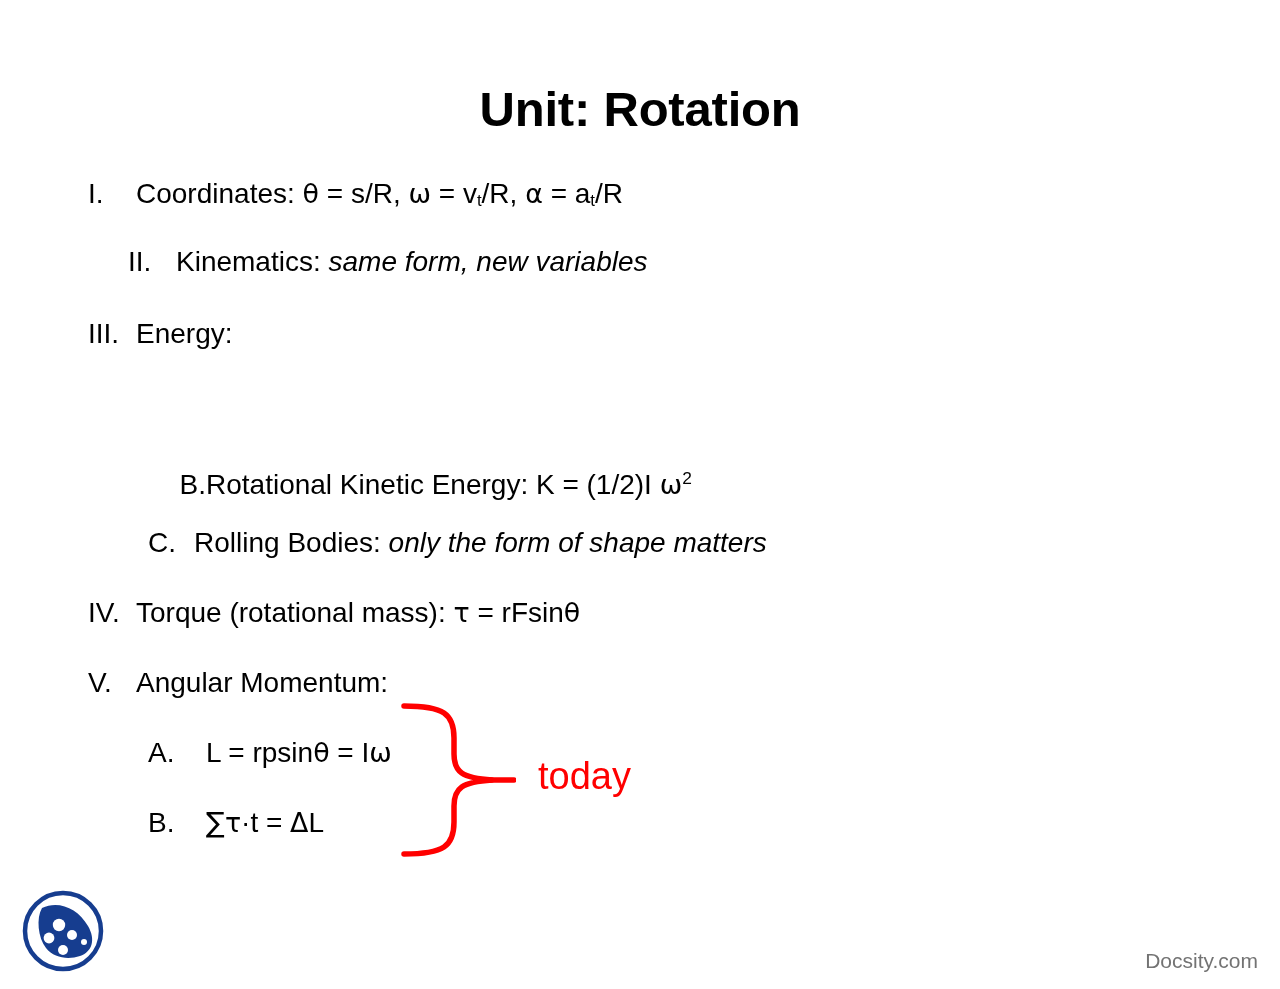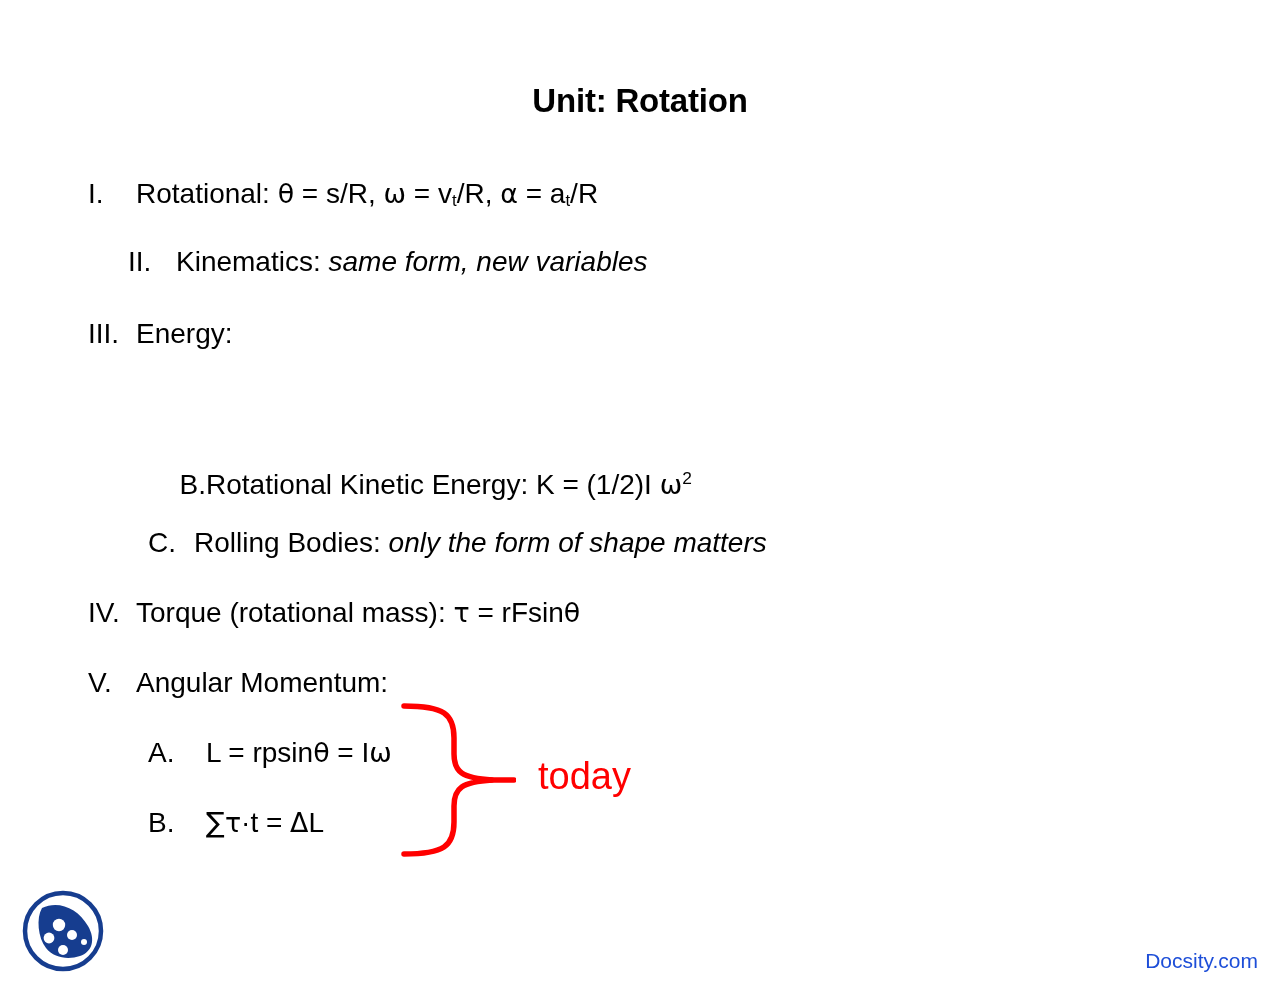--- a/index.html
+++ b/index.html
@@ -23,21 +23,21 @@
     background: #ffffff;
   }
 
   
   .slide-title {
     position: absolute;
     top: 84px;
     left: 0;
     width: 1280px;
     text-align: center;
-    font-size: 33px;
+    font-size: 49px;
     font-weight: bold;
     letter-spacing: -0.2px;
     line-height: 1.05;
     white-space: pre;
   }
 
   
   .row {
     position: absolute;
     white-space: nowrap;
@@ -115,21 +115,21 @@
   }
 </style>
 </head>
 <body>
 
 <div id="slide">
 
   <div class="slide-title">Unit: Rotation</div>
 
   <div class="row lvl1" style="top:180px;">
-    <span class="marker">I.</span><span class="body"><span>Rotational: </span><span class="sym">θ</span><span> = s/R, </span><span class="sym">ω</span><span> = v</span><sub>t</sub><span>/R, </span><span class="sym">α</span><span> = a</span><sub>t</sub><span>/R</span></span>
+    <span class="marker">I.</span><span class="body"><span>Coordinates: </span><span class="sym">θ</span><span> = s/R, </span><span class="sym">ω</span><span> = v</span><sub>t</sub><span>/R, </span><span class="sym">α</span><span> = a</span><sub>t</sub><span>/R</span></span>
   </div>
 
   <div class="row lvl1" style="top:248px;margin-left:40px;">
     <span class="marker">II.</span><span class="body"><span>Kinematics: </span><span class="ital">same form, new variables</span></span>
   </div>
 
   <div class="row lvl1" style="top:320px;">
     <span class="marker">III.</span><span class="body">Energy:</span>
   </div>
 
@@ -183,15 +183,15 @@
                C 50 74, 36 72, 28 62
                C 20 52, 18 32, 24 22 Z" fill="#163d8f"></path>
       <circle cx="41" cy="39" r="6.2" fill="#ffffff"></circle>
       <circle cx="31" cy="52" r="5.4" fill="#ffffff"></circle>
       <circle cx="54" cy="49" r="5.0" fill="#ffffff"></circle>
       <circle cx="45" cy="64" r="5.0" fill="#ffffff"></circle>
       <circle cx="66" cy="56" r="3.0" fill="#ffffff"></circle>
     </svg>
   </div>
 
-  <div class="footer-link" style="color:#1d4ed8;">Docsity.com</div>
+  <div class="footer-link" style="color:#737373;">Docsity.com</div>
 
 </div>
 
 </body></html>

